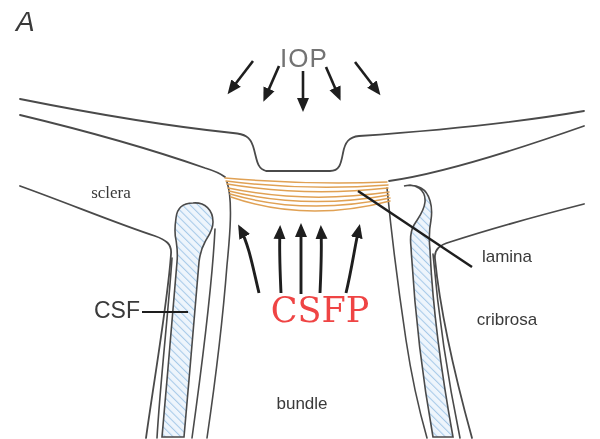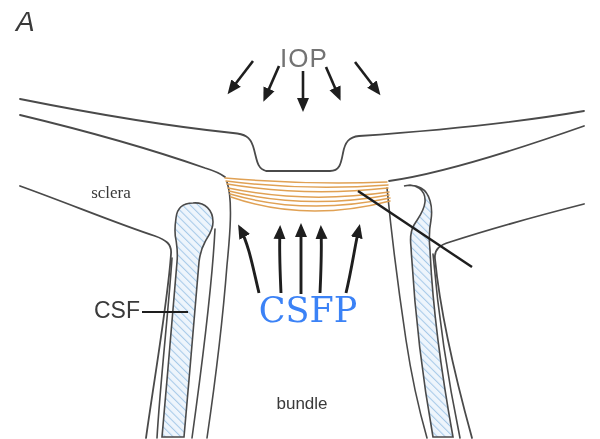--- a/index.html
+++ b/index.html
@@ -4,21 +4,21 @@
 <style>
   html,body{margin:0;padding:0;}
   body{background:var(--background,#fff);font-family:"Liberation Sans",sans-serif;}
   .stage{position:relative;width:600px;height:439px;background:var(--background,#fff);overflow:hidden;}
   .stage svg{position:absolute;left:0;top:0;}
   .label{position:absolute;color:var(--label-text,#3a3a3a);white-space:pre;}
   .panel-label{left:16px;top:6px;font-size:28px;font-style:italic;}
   .iop-label{left:304px;top:42px;transform:translate(-50%,-50%);font-size:26px;letter-spacing:1px;color:#737373;margin-top:16px;}
   .sclera-label{left:111px;top:193px;transform:translate(-50%,-50%);font-size:17px;font-family:Liberation Serif, serif;}
   .csf-label{left:117px;top:310px;transform:translate(-50%,-50%);font-size:23px;}
-  .csfp-label{left:308px;top:310px;transform:translate(-50%,-50%);font-family:"DejaVu Serif",serif;font-size:35px;color:#3b82f6;}
+  .csfp-label{left:320px;top:310px;transform:translate(-50%,-50%);font-family:"DejaVu Serif",serif;font-size:35px;color:#ef4444;}
   .onb-label{left:302px;top:403px;transform:translate(-50%,-50%);font-size:17px;line-height:21px;text-align:center;}
   .lc-label{left:507px;top:288px;transform:translate(-50%,-50%);font-size:17px;line-height:21px;text-align:center;}
   .outline{stroke:var(--line,#4a4a4a);fill:none;stroke-width:1.8;stroke-linecap:round;}
   .thin{stroke-width:1.6;}
   .csf-shape{fill:url(#hatch);stroke:var(--line,#4a4a4a);stroke-width:1.6;}
   .lamina-line{stroke:var(--lamina-orange,#e0a154);fill:none;stroke-width:1.5;stroke-linecap:round;}
   .arrow-iop{stroke:var(--arrow,#1e1e1e);fill:none;stroke-width:2.6;}
   .arrow-csfp{stroke:var(--arrow,#1e1e1e);fill:none;stroke-width:2.9;}
   .pointer{stroke:var(--arrow,#1e1e1e);fill:none;}
 </style>
@@ -89,14 +89,18 @@
   </svg>
 
   <div class="label panel-label">A</div>
   <div class="label iop-label">IOP</div>
   <div class="label sclera-label">sclera</div>
   <div class="label csf-label">CSF</div>
   <div class="label csfp-label">CSFP</div>
   <div class="label onb-label">
     <div>bundle</div>
   </div>
+  <div class="label lc-label">
+    <div>lamina</div>
+    <div>cribrosa</div>
+  </div>
 
 </div>
 
 </body></html>

